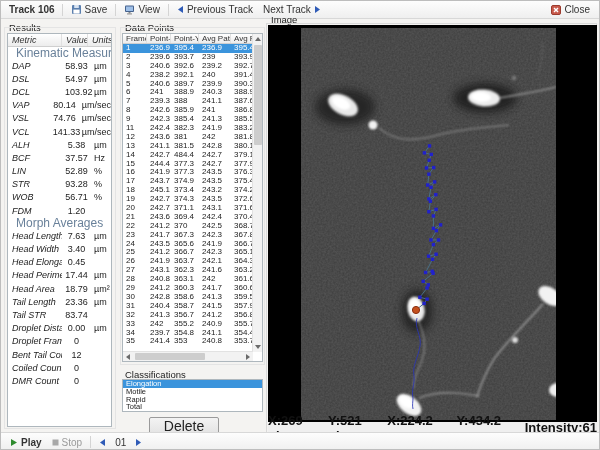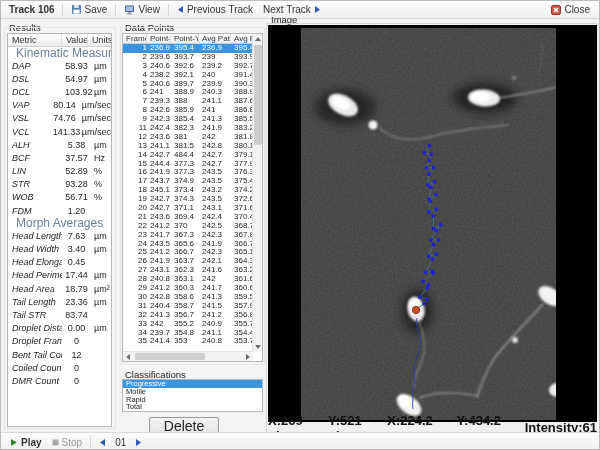--- a/index.html
+++ b/index.html
@@ -21,39 +21,39 @@
   .spacer { flex:1; }
   .icon { display:inline-flex; align-items:center; justify-content:center; }
 
   
   .g-title { position:absolute; font-size:9.5px; color:#222; }
   .panel-box { position:absolute; background:#fff; border:1px solid #aeb7bd; overflow:hidden; }
 
   
   .tbl-head { display:flex; height:13px; background:linear-gradient(#ffffff,#ececec);
               border-bottom:1px solid #cfcfcf; font-size:9px; color:#333; }
-  .tbl-head > span { padding-left:4px; line-height:13px; border-right:1px solid #e0e0e0; overflow:hidden; white-space:nowrap; }
+  .tbl-head > span { padding-left:4px; line-height:13px; border-right:1px solid #e0e0e0; overflow:hidden; white-space:nowrap;font-style:italic; }
   .r-h0 { width:54px; } .r-h1 { width:26px; } .r-h2 { flex:1; border-right:none !important; }
   .sec-row { display:flex; align-items:center; height:12px; padding-left:8px; }
   .sec-label { font-size:12px; color:#69819a; white-space:nowrap; }
   .sec-rule { flex:1; height:1px; background:#d4dce4; margin:0 4px 0 4px; }
   .r-row { display:flex; height:13.2px; font-size:9px; color:#222; align-items:center; }
   .r-metric { width:54px; padding-left:4px; white-space:nowrap; overflow:hidden;font-style:italic; }
   .r-val { width:26px; padding-left:3px; white-space:nowrap;text-align:center; }
   .r-unit { flex:1; padding-left:6px; white-space:nowrap; }
 
   
   .dp-head { display:flex; height:10px; background:linear-gradient(#ffffff,#ececec);
              border-bottom:1px solid #cfcfcf; font-size:8px; color:#333; width:130px; }
   .dp-head > span { padding-left:3px; line-height:10px; border-right:1px solid #e0e0e0; overflow:hidden; white-space:nowrap; }
   .dp-rows { position:absolute; left:0; top:10px; width:130px; height:308px; overflow:hidden; }
   .dp-row { display:flex; height:8.9px; font-size:8px; line-height:8.9px; color:#222; white-space:nowrap; }
   .dp-row.sel { background:#3b94dc; color:#fff; }
   .dpc { padding-left:3px; overflow:hidden; }
-  .c0 { width:24px;text-align:right; } .c1 { width:24px; } .c2 { width:28px; } .c3 { width:32px; } .c4 { width:22px; }
+  .c0 { width:24px; } .c1 { width:24px; } .c2 { width:28px; } .c3 { width:32px; } .c4 { width:22px; }
 
   
   .vscroll { position:absolute; right:0; top:0; width:10px; height:318px; background:#f2f2f2; border-left:1px solid #e2e2e2; }
   .hscroll { position:absolute; left:0; bottom:0; width:130px; height:10px; background:#f2f2f2; border-top:1px solid #e2e2e2; }
   .sb-btn { position:absolute; width:10px; height:10px; background:#f2f2f2; display:flex; align-items:center; justify-content:center; }
   .sb-thumb { position:absolute; background:#cdcdcd; border-radius:1px; }
   .tri { width:0; height:0; }
   .tri.up    { border-left:3px solid transparent; border-right:3px solid transparent; border-bottom:4px solid #6a6a6a; }
   .tri.down  { border-left:3px solid transparent; border-right:3px solid transparent; border-top:4px solid #6a6a6a; }
   .tri.left  { border-top:3px solid transparent; border-bottom:3px solid transparent; border-right:4px solid #6a6a6a; }
@@ -544,21 +544,21 @@
         </div>
       <div class="sb-thumb" style="top:1px; left:12px; width:70px; height:7px;"></div>
       <div class="sb-btn" style="right:0;">
           <span class="tri right"></span>
         </div>
     </div>
   </div>
 
   <span class="g-title" style="left:124px; top:368px;">Classifications</span>
   <div class="panel-box" style="left:121px; top:378px; width:141px; height:33px;">
-      <div class="cls-item sel">Progressive</div>
+      <div class="cls-item sel">Elongation</div>
       <div class="cls-item">Motile</div>
       <div class="cls-item">Rapid</div>
       <div class="cls-item">Total</div>
     </div>
 
   <button class="win-btn" style="top:416px;">Delete Track</button>
 
   <span class="g-title" style="left:270px; top:13px;">Image</span>
   <div class="img-border"></div>
   <div class="img-black">

